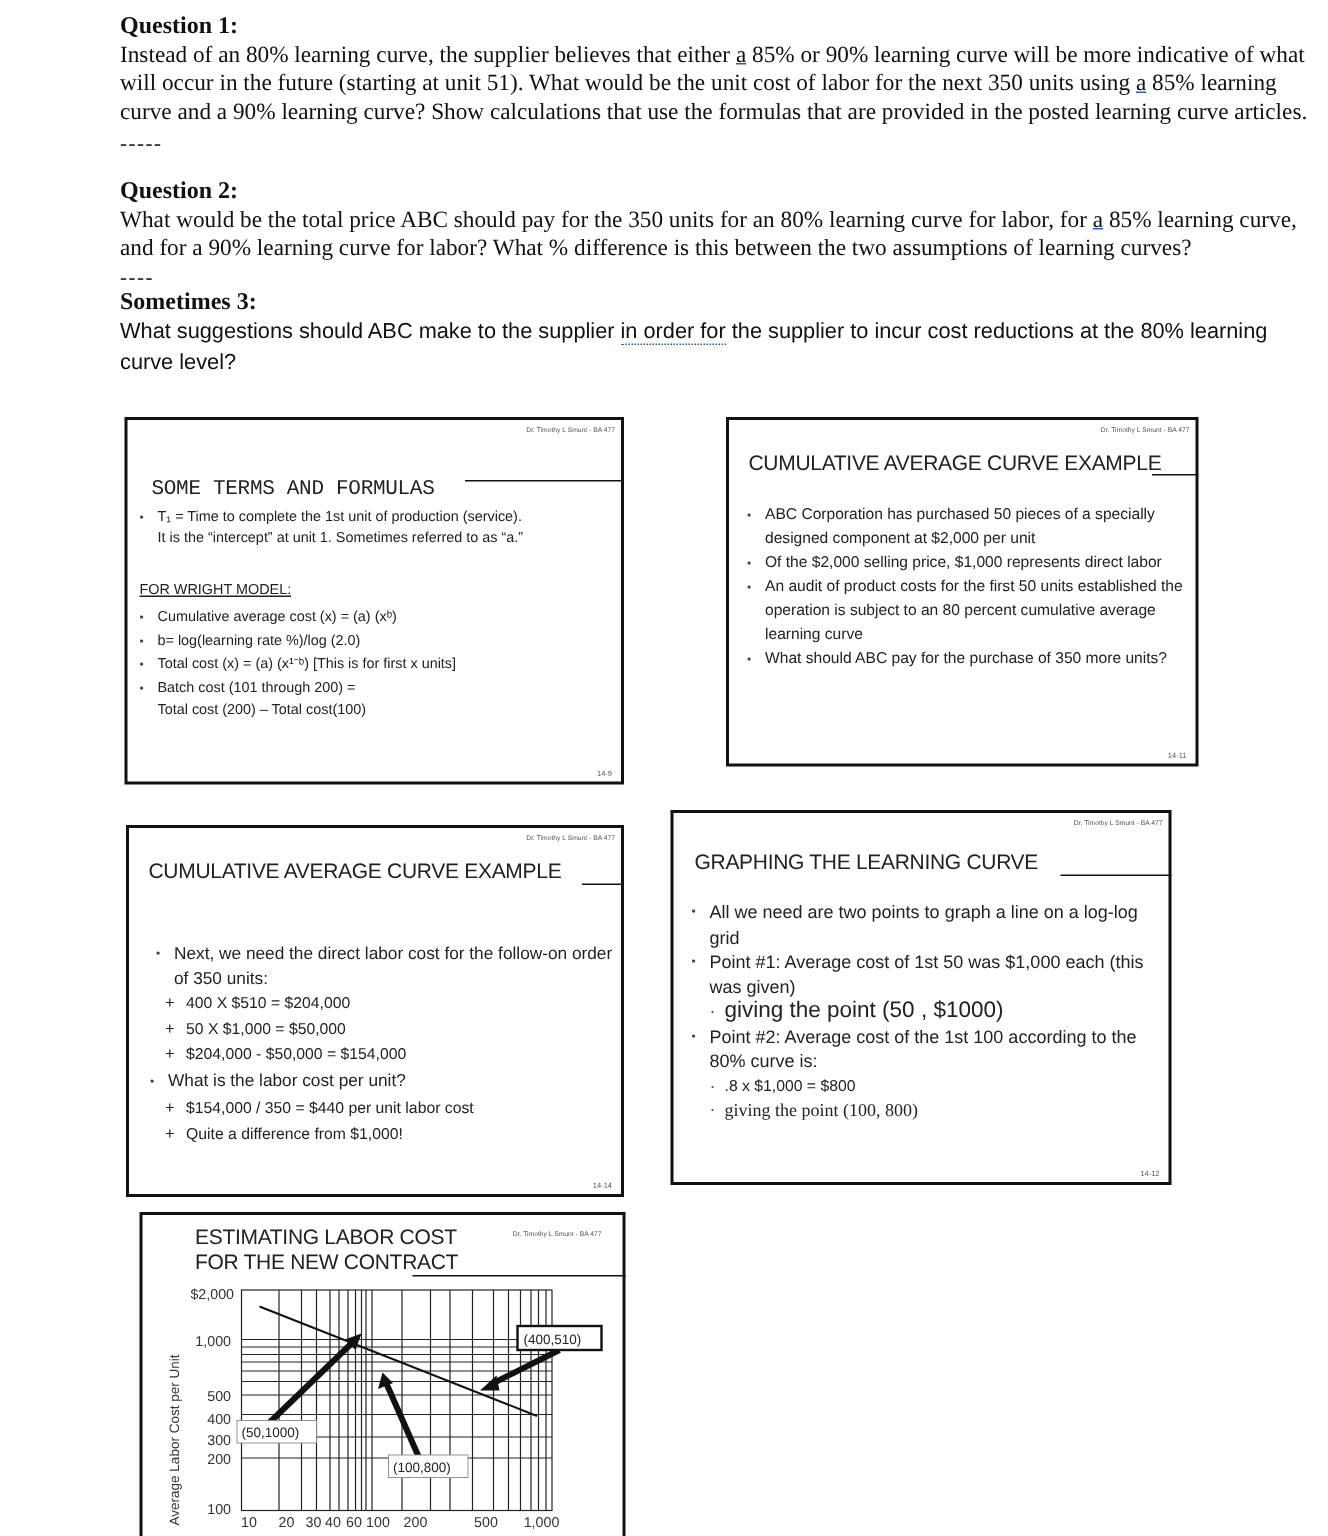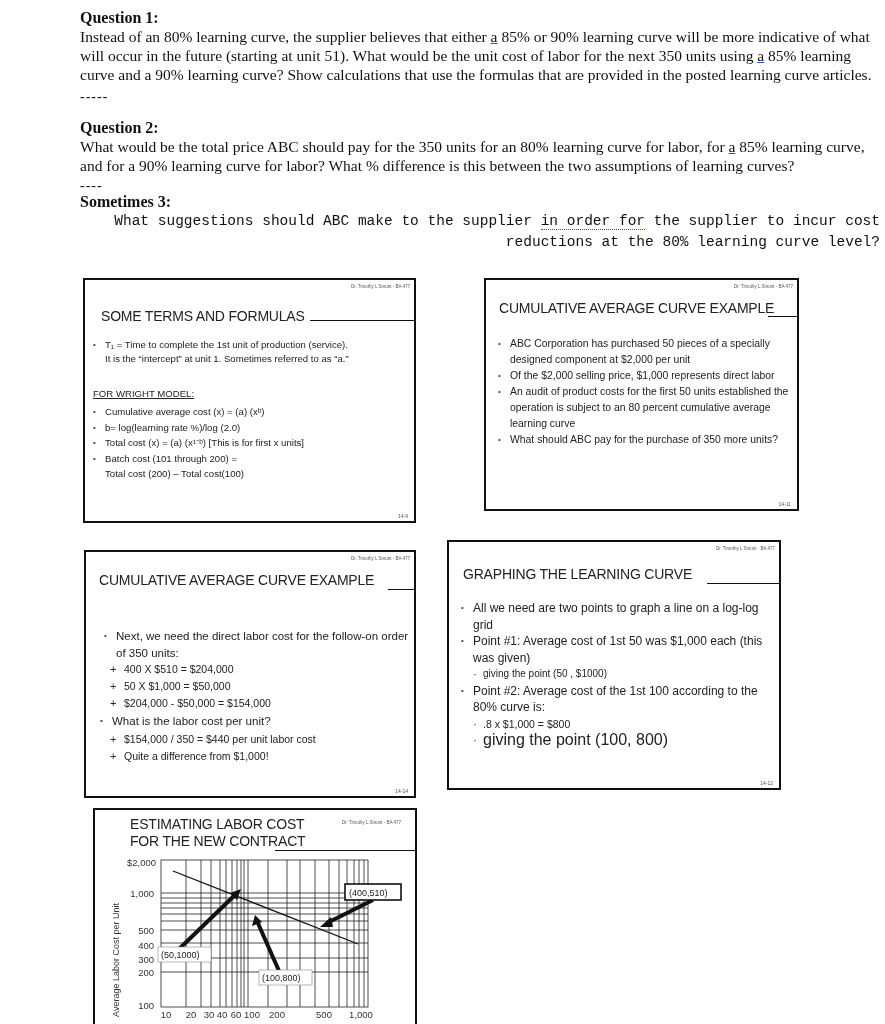--- a/index.html
+++ b/index.html
@@ -3,21 +3,21 @@
 <meta charset="utf-8">
 <style>
   html, body { margin:0; padding:0; background:#ffffff; }
   body { width:885px; height:1024px; position:relative; overflow:hidden; color:#111; }
   .q { position:absolute; left:47px; width:800px; font-family:"Liberation Serif", serif; font-size:15.5px; line-height:19px;margin-left:33px; }
   .q-title { font-weight:bold; font-size:16px; }
   .q-text { margin:0; }
   .u { text-decoration: underline; text-decoration-color:#2b5cb8; }
   .dot-u { border-bottom:1.5px dotted #2b5cb8; }
   .sep { font-size:14px; line-height:14px; letter-spacing:1px; }
-  .q3 { font-family:Liberation Mono, monospace; font-size:14.5px; line-height:21px;text-align:right; }
+  .q3 { font-family:Liberation Sans, sans-serif; font-size:14.5px; line-height:21px; }
 
   .slide { position:absolute; border:2px solid #111; background:#fff; font-family:"Liberation Sans", sans-serif; box-sizing:border-box; }
   .slide .author { position:absolute; right:4px; top:4px; font-size:4.5px; color:#555; }
   .slide .title { position:absolute; left:16px; font-size:14px; color:#222; letter-spacing:-0.2px; }
   .slide .title-line { position:absolute; height:1px; background:#111; right:-2px; }
   .slide .num { position:absolute; right:6px; bottom:2px; font-size:5px; color:#555; }
   .slide ul { list-style:none; margin:0; padding:0; position:absolute; }
   .slide li { position:relative; padding-left:12px; }
   .slide li::before { content:"•"; position:absolute; left:0; top:0; font-size:8px; color:#444; }
   .slide li.sub { padding-left:24px; }
@@ -41,21 +41,21 @@
   <div class="sep" style="margin-top:4px;">----</div>
 </div>
 
 <div class="q" style="top:192px;">
   <div class="q-title">Sometimes 3:</div>
   <p class="q-text q3"><span>What suggestions should ABC make to the supplier </span><span class="dot-u">in order for</span><span> the supplier to incur cost reductions at the 80% learning curve level?</span></p>
 </div>
 
 <div class="slide" style="left:83px; top:278px; width:333px; height:245px;">
   <div class="author">Dr. Timothy L Smunt - BA 477</div>
-  <div class="title" style="top:28px;">SOME TERMS AND FORMULAS</div>
+  <div class="title" style="top:38px;font-family:Liberation Mono, monospace;">SOME TERMS AND FORMULAS</div>
   <div class="title-line" style="top:40px; left:225px;"></div>
   <ul style="left:8px; top:58px; width:318px; font-size:9.6px; line-height:14px; color:#222;">
     <li><span>T₁ = Time to complete the 1st unit of production (service).</span><br><span>It is the “intercept” at unit 1. Sometimes referred to as “a.”</span></li>
   </ul>
   <div style="position:absolute; left:8px; top:108px; font-size:9.6px; text-decoration:underline; color:#222;">FOR WRIGHT MODEL:</div>
   <ul style="left:8px; top:124px; width:318px; font-size:9.6px; line-height:15.5px; color:#222;">
     <li>Cumulative average cost (x) = (a) (xᵇ)</li>
     <li>b= log(learning rate %)/log (2.0)</li>
     <li>Total cost (x) = (a) (x¹⁻ᵇ) [This is for first x units]</li>
     <li>Batch cost (101 through 200) =</li>
@@ -99,24 +99,24 @@
   <div class="num">14-14</div>
 </div>
 
 <div class="slide" style="left:447px; top:540px; width:334px; height:250px;">
   <div class="author">Dr. Timothy L Smunt - BA 477</div>
   <div class="title" style="top:24px; left:14px;">GRAPHING THE LEARNING CURVE</div>
   <div class="title-line" style="top:41px; left:258px;"></div>
   <ul style="left:12px; top:58px; width:316px; font-size:12px; line-height:16.5px; color:#222;">
     <li>All we need are two points to graph a line on a log-log grid</li>
     <li>Point #1: Average cost of 1st 50 was $1,000 each (this was given)</li>
-    <li class="dot" style="font-size:10px;">giving the point (50 , $1000)</li>
+    <li class="dot" style="font-size:15px;">giving the point (50 , $1000)</li>
     <li>Point #2: Average cost of the 1st 100 according to the 80% curve is:</li>
     <li class="dot" style="font-size:10.5px;">.8 x $1,000 = $800</li>
-    <li class="dot" style="font-size:16px;">giving the point (100, 800)</li>
+    <li class="dot" style="font-size:12px;font-family:Liberation Serif, serif;">giving the point (100, 800)</li>
   </ul>
   <div class="num">14-12</div>
 </div>
 
 <div class="slide" style="left:93px; top:808px; width:324px; height:230px;">
   <div class="author" style="top:10px; right:14px;">Dr. Timothy L Smunt - BA 477</div>
   <div class="title" style="top:6px; left:11px; line-height:17px; font-size:14px;margin-left:24px;">
     <div>ESTIMATING LABOR COST</div>
     <div>FOR THE NEW CONTRACT</div>
   </div>

